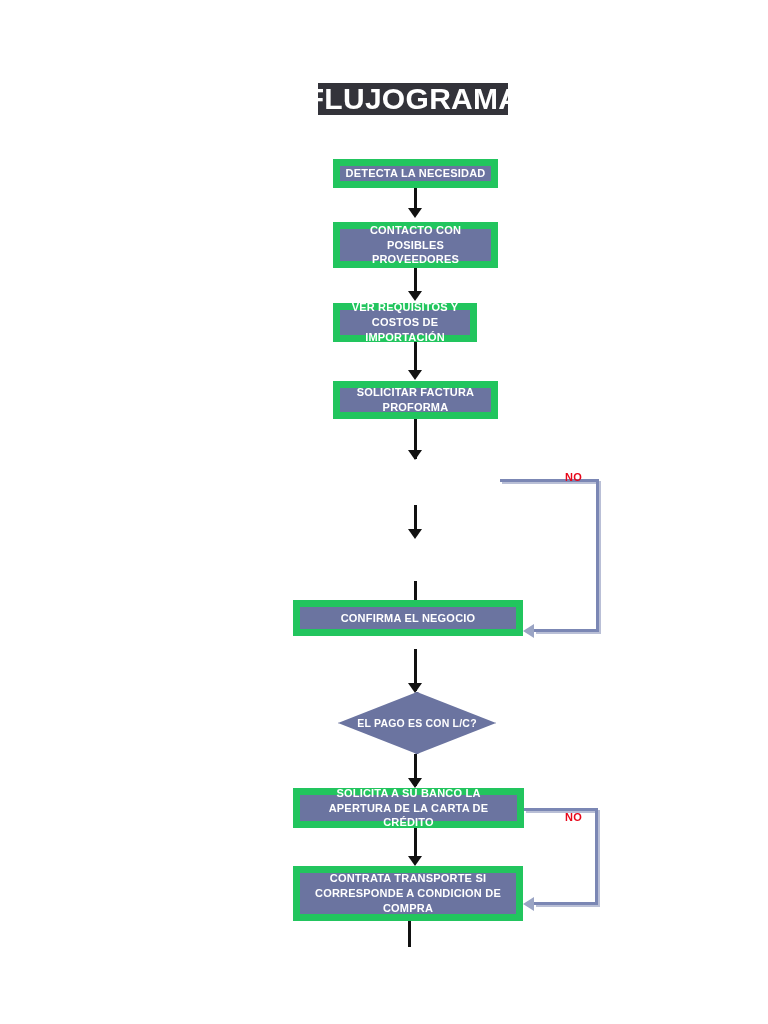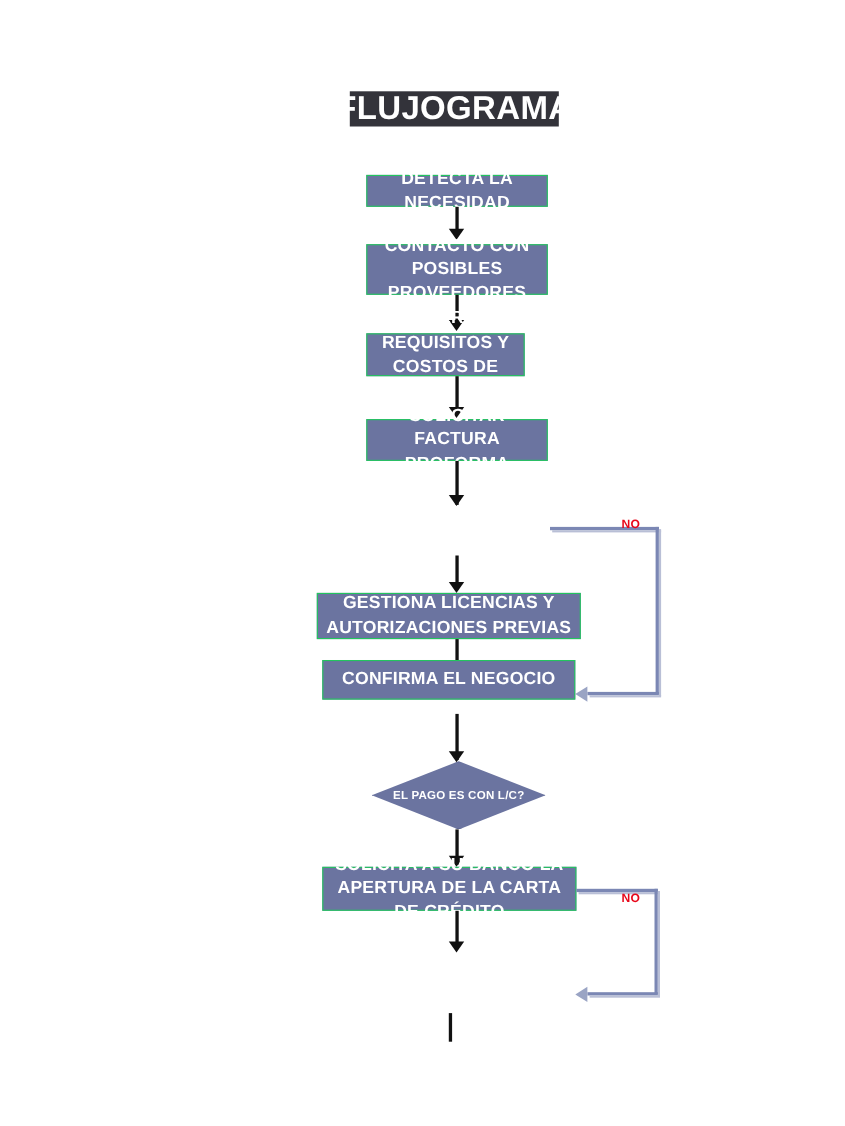--- a/index.html
+++ b/index.html
@@ -36,23 +36,23 @@
     font-weight: bold;
     letter-spacing: 0.3px;
     line-height: 1;
   }
 
   
   .node {
     position: absolute;
     box-sizing: border-box;
     background: #6b74a0;
-    border: 1px solid #22c55e;
+    border: 7px solid #22c55e;
     color: #ffffff;
-    font-size: 16px;
+    font-size: 11px;
     font-weight: bold;
     letter-spacing: 0.2px;
     display: flex;
     align-items: center;
     justify-content: center;
     text-align: center;
     line-height: 1.35;
     padding: 2px 4px;
   }
 
@@ -160,21 +160,20 @@
   <div class="bline-v" style="left:596px; top:479px; height:152px;"></div>
   <div class="bline-shadow-v" style="left:599px; top:481px; height:152px;"></div>
   <div class="bline-h" style="left:534px; top:629px; width:65px;"></div>
   <div class="bline-shadow-h" style="left:536px; top:632px; width:65px;"></div>
   <div class="arrowhead-left" style="left:523px; top:624px;"></div>
   <span class="branch-label" style="left:565px; top:471px;">NO</span>
 
   <div class="vline" style="left:414px; top:505px; height:28px;"></div>
   <div class="arrowhead" style="left:408px; top:529px;"></div>
 
-  <div class="node" style="left:288px; top:539px; width:240px; height:42px;">GESTIONA LICENCIAS Y AUTORIZACIONES PREVIAS</div>
 
   <div class="vline" style="left:414px; top:581px; height:26px;"></div>
   <div class="arrowhead" style="left:408px; top:603px;"></div>
 
   <div class="node" style="left:293px; top:600px; width:230px; height:36px;">CONFIRMA EL NEGOCIO</div>
 
   <div class="vline" style="left:414px; top:649px; height:42px;"></div>
   <div class="arrowhead" style="left:408px; top:683px;"></div>
 
   <div class="diamond" style="left:338px; top:692px; width:158px; height:62px;">
@@ -193,16 +192,17 @@
   <div class="bline-v" style="left:595px; top:808px; height:96px;"></div>
   <div class="bline-shadow-v" style="left:598px; top:810px; height:96px;"></div>
   <div class="bline-h" style="left:534px; top:902px; width:64px;"></div>
   <div class="bline-shadow-h" style="left:536px; top:905px; width:64px;"></div>
   <div class="arrowhead-left" style="left:523px; top:897px;"></div>
   <span class="branch-label" style="left:565px; top:811px;">NO</span>
 
   <div class="vline" style="left:414px; top:828px; height:34px;"></div>
   <div class="arrowhead" style="left:408px; top:856px;"></div>
 
+  <div class="node" style="left:293px; top:866px; width:230px; height:55px;">CONTRATA TRANSPORTE SI CORRESPONDE A CONDICION DE COMPRA</div>
 
   <div class="vline" style="left:408px; top:921px; height:26px;"></div>
 
 </div>
 
 </body></html>

